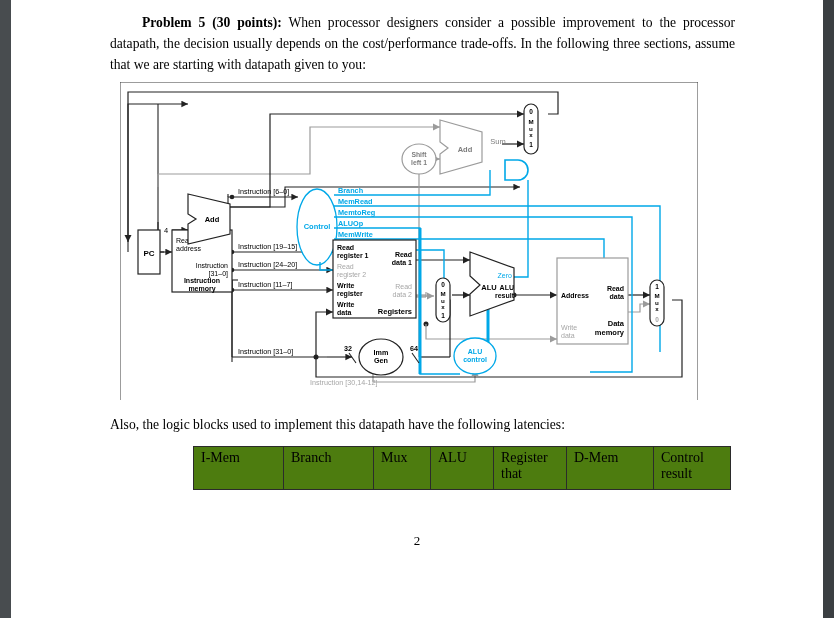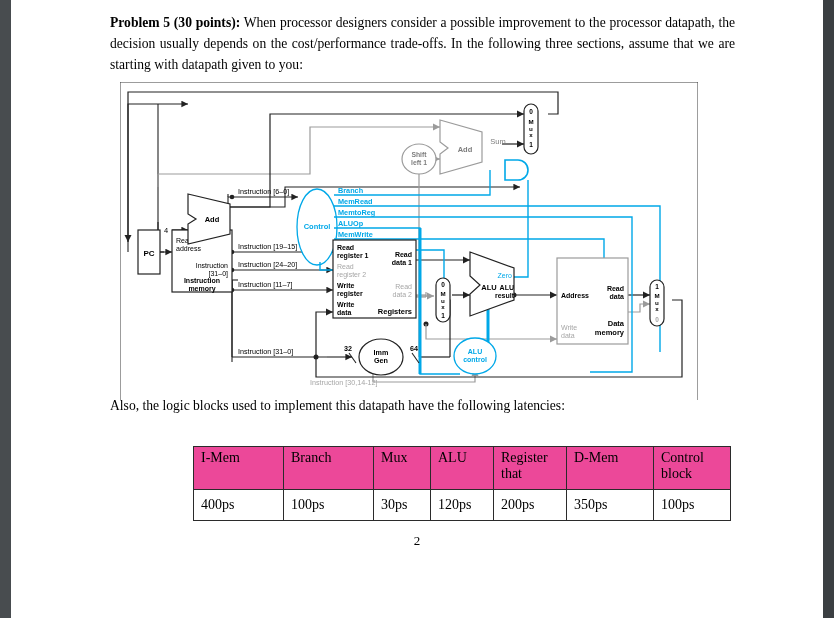--- a/index.html
+++ b/index.html
@@ -11,39 +11,39 @@
   .content{position:absolute;left:11px;top:0;width:812px;height:618px;background:#fff;}
 
   .para{
     font-family:"Liberation Serif",serif;
     font-size:13.6px;
     line-height:21px;
     color:#000;
     text-align:justify;
   }
   .p-problem{position:absolute;left:99px;top:12px;width:625px;text-indent:0;}
-  .p-problem b{font-weight:bold;}
-  .p-also{position:absolute;left:99px;top:395px;width:625px;}
+  .p-problem b{font-weight:bold;margin-left:32px;}
+  .p-also{position:absolute;left:99px;top:414px;width:625px;}
 
   
   .diagram{position:absolute;left:109px;top:82px;width:578px;height:318px;}
   .diagram svg{display:block;}
 
   
   .latency-table{position:absolute;left:182px;top:446px;border-collapse:collapse;}
   .latency-table td{
     border:1px solid #2b2b2b;
     font-family:"Liberation Serif",serif;
     font-size:14px;
     color:#000;
     padding:3px 7px 3px 7px;
     vertical-align:top;
     line-height:16px;
   }
-  .latency-table tr.head td{background:#ec4899;height:36px;}
+  .latency-table tr.head td{background:#4d7c0f;height:36px;}
   .latency-table tr.vals td{height:24px;vertical-align:middle;}
   .cw0{width:75px}.cw1{width:75px}.cw2{width:42px}.cw3{width:48px}
   .cw4{width:58px}.cw5{width:72px}.cw6{width:62px}
 
   .pagenum{position:absolute;left:0;top:533px;width:812px;text-align:center;
     font-family:"Liberation Serif",serif;font-size:13px;color:#000;}
 </style>
 </head>
 <body>
 
@@ -384,29 +384,20 @@
 
     <table class="latency-table">
       <tbody>
         <tr class="head">
           <td class="cw0">I-Mem</td>
           <td class="cw1">Branch</td>
           <td class="cw2">Mux</td>
           <td class="cw3">ALU</td>
           <td class="cw4">Register that</td>
           <td class="cw5">D-Mem</td>
-          <td class="cw6">Control block</td>
-        </tr>
-        <tr class="vals">
-          <td>400ps</td>
-          <td>100ps</td>
-          <td>30ps</td>
-          <td>120ps</td>
-          <td>200ps</td>
-          <td>350ps</td>
-          <td>100ps</td>
+          <td class="cw6">Control result</td>
         </tr>
       </tbody>
     </table>
 
     <div class="pagenum">2</div>
   </div>
 </div>
 
 </body></html>

